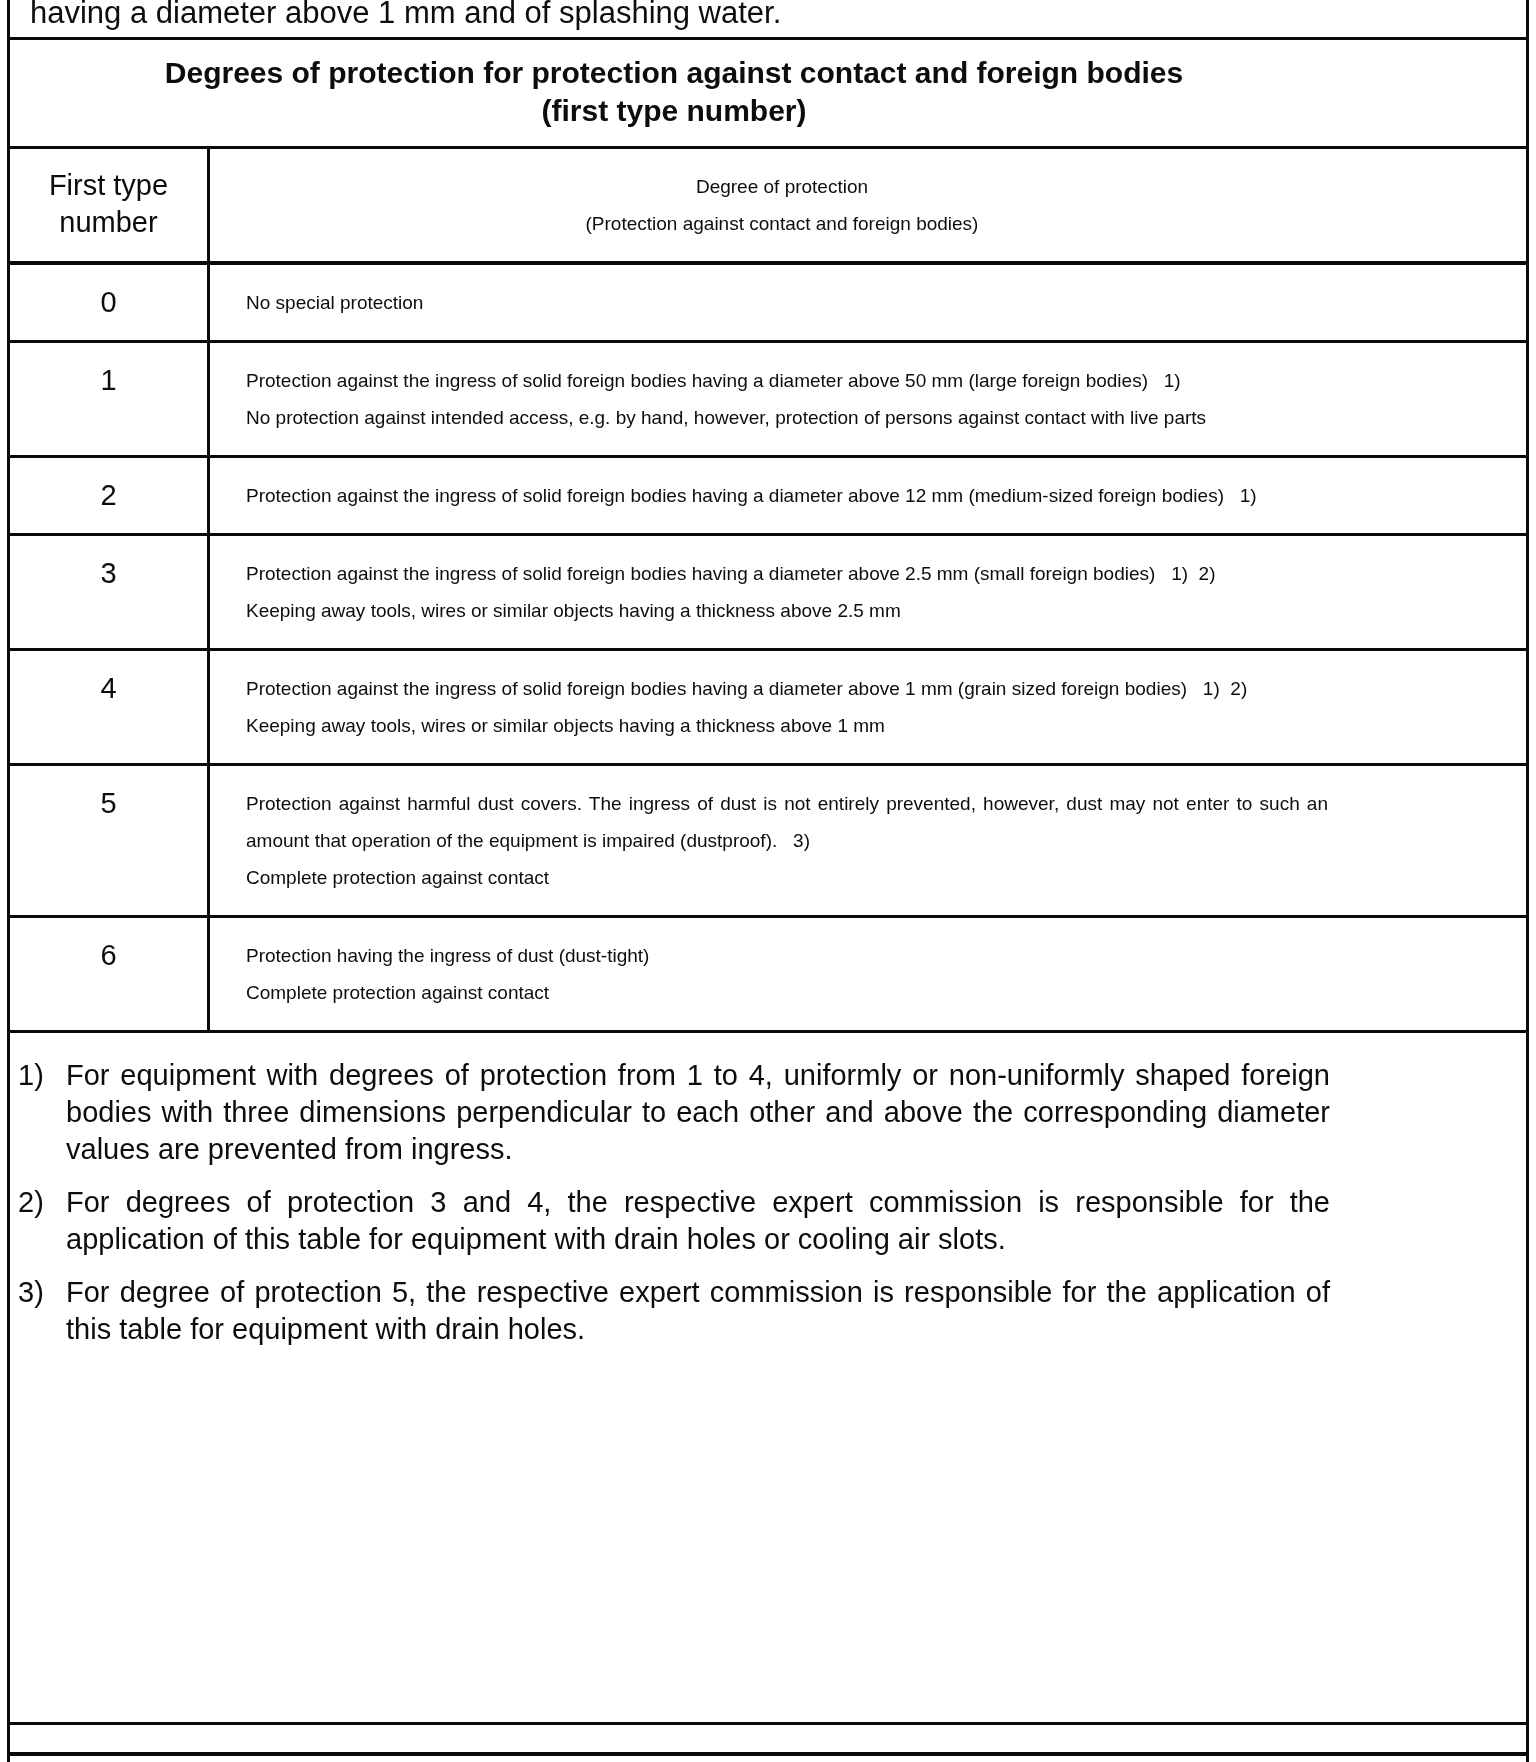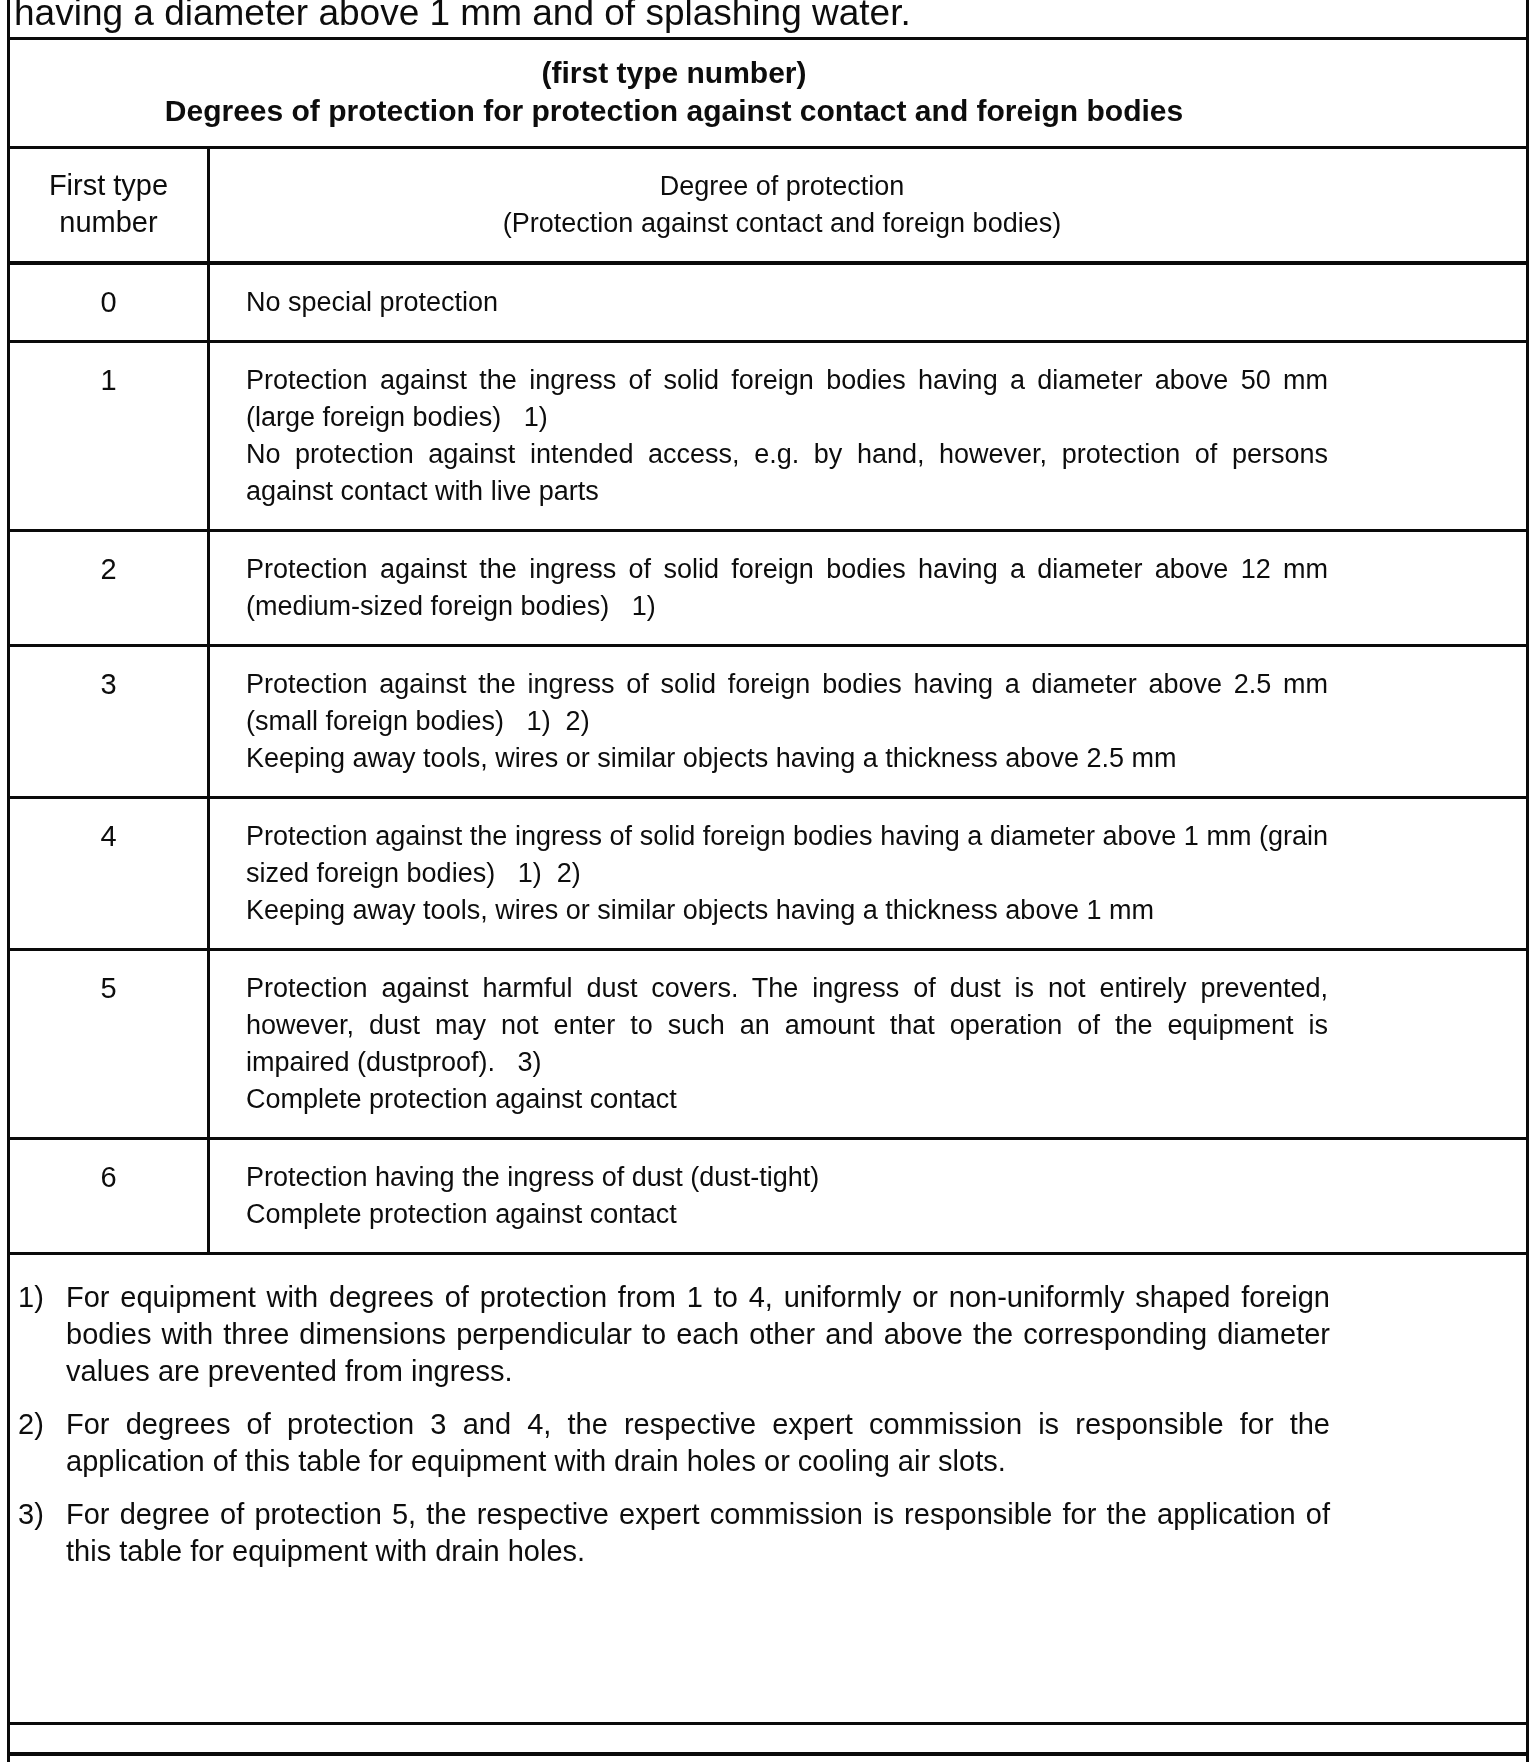--- a/index.html
+++ b/index.html
@@ -18,22 +18,22 @@
   .frame {
     position: absolute;
     top: 0; bottom: 0; left: 7px; right: 7px;
     border-left: 3px solid #0a0a0a;
     border-right: 3px solid #0a0a0a;
   }
   
   .fragment {
     height: 37px;
     overflow: hidden;
-    padding-left: 4px;
-    font-size: 37px;
+    padding-left: 20px;
+    font-size: 31px;
     line-height: 36px;
   }
   .fragment span { display: block; margin-top: -5px; }
 
   .ip-table { border-top: 3px solid #0a0a0a; }
 
   .title-cell {
     border-bottom: 3px solid #0a0a0a;
     text-align: center;
     font-weight: bold;
@@ -51,21 +51,21 @@
     text-align: center;
     font-size: 29px;
     line-height: 37px;
     padding-top: 19px;
     padding-bottom: 0;
   }
   .header-num { white-space: pre-line; padding-top: 18px; }
 
   .cell-desc {
     flex: 1;
-    font-size: 27px;
+    font-size: 19px;
     line-height: 37px;
     padding: 19px 198px 19px 36px;
   }
   .header-desc { text-align: center; padding-left: 26px; }
 
   .trow { display: flex; border-bottom: 3px solid #0a0a0a; }
   .para { text-align: justify; }
 
   .footnotes {
     padding: 24px 196px 0 8px;
@@ -91,22 +91,22 @@
 <div class="page">
   <div class="frame">
 
     <div class="fragment">
       <span>having a diameter above 1 mm and of splashing water.</span>
     </div>
 
     <div class="ip-table">
 
       <div class="title-cell">
+        <div>Degrees of protection for protection against contact and foreign bodies</div>
         <div>(first type number)</div>
-        <div>Degrees of protection for protection against contact and foreign bodies</div>
       </div>
 
       <div class="header-row">
         <div class="cell-num header-num">First type
 number</div>
         <div class="cell-desc header-desc">
           <div>Degree of protection</div>
           <div>(Protection against contact and foreign bodies)</div>
         </div>
       </div>

